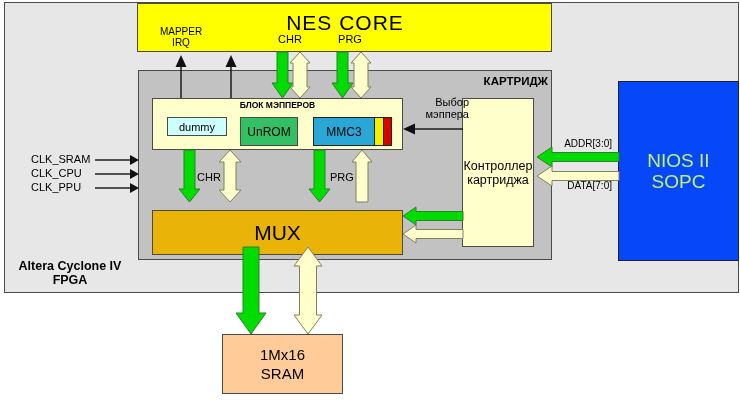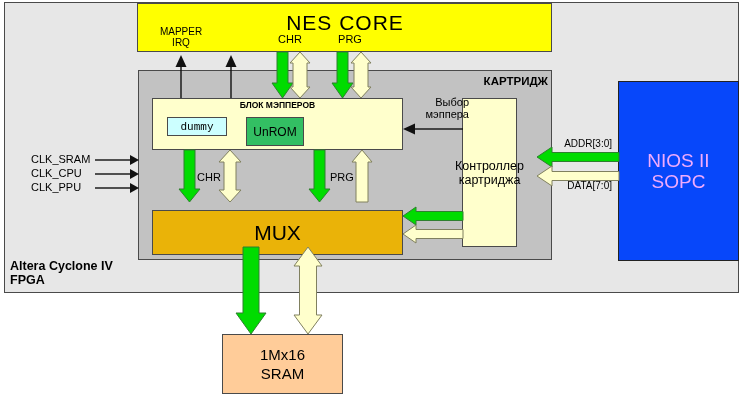--- a/index.html
+++ b/index.html
@@ -11,27 +11,27 @@
   .box{border:1px solid #4a4a4a;}
   .cc{display:flex;align-items:center;justify-content:center;text-align:center;}
   .ml{white-space:pre-line;}
   .lbl{line-height:1.05;}
   svg{display:block;overflow:visible;}
 
   
   #fpga-box{left:4px;top:2px;width:735px;height:291px;background:#e7e7e7;z-index:0;}
   #cartridge-box{left:138px;top:70px;width:414px;height:190px;background:#c2c2c2;z-index:1;}
   #nes-core-box{left:137px;top:3px;width:415px;height:49px;background:#ffff00;z-index:2;}
-  #nios-box{left:618px;top:81px;width:121px;height:180px;background:#0747fa;border:1px solid #222;z-index:2;color:#f0abfc;font-size:19px;line-height:21px;}
+  #nios-box{left:618px;top:81px;width:121px;height:180px;background:#0747fa;border:1px solid #222;z-index:2;color:#bef264;font-size:19px;line-height:21px;}
   #sram-box{left:222px;top:334px;width:121px;height:60px;background:#ffcc99;z-index:2;font-size:15px;line-height:19px;}
   #mappers-box{left:152px;top:98px;width:251px;height:52px;background:#ffffcc;z-index:2;}
   #mux-box{left:152px;top:210px;width:251px;height:45px;background:#eab308;z-index:2;font-size:21px;}
-  #controller-box{left:462px;top:98px;width:55px;height:149px;background:#ffffcc;z-index:2;font-size:12.5px;line-height:14px;}
-  #dummy-box{left:167px;top:117px;width:60px;height:19px;background:#ccffff;z-index:3;font-size:11px;font-family:Liberation Mono, monospace;}
-  #unrom-box{left:246px;top:117px;width:58px;height:29px;background:#33bf63;z-index:3;font-size:12px;}
+  #controller-box{left:462px;top:98px;width:72px;height:149px;background:#ffffcc;z-index:2;font-size:12.5px;line-height:14px;}
+  #dummy-box{left:167px;top:117px;width:60px;height:19px;background:#ccffff;z-index:3;font-size:11px;}
+  #unrom-box{left:240px;top:117px;width:58px;height:29px;background:#33bf63;z-index:3;font-size:12px;}
   #mmc3-box{left:313px;top:117px;width:79px;height:29px;z-index:3;border:1px solid #222;display:flex;}
   #mmc3-main{flex:1;background:#29a8d8;display:flex;align-items:center;justify-content:center;font-size:12px;}
   #mmc3-ys{width:8px;background:#f0f000;border-left:1px solid #222;}
   #mmc3-rs{width:7px;background:#d90000;border-left:1px solid #222;}
 
   
   .z4{z-index:4;}
   #nes-core-title{left:270px;top:12px;width:150px;text-align:center;font-size:21px;letter-spacing:1px;}
   #mapper-irq-label{left:150px;top:27px;width:62px;text-align:center;font-size:10px;}
   #nt-label{left:204px;top:8px;width:55px;text-align:center;font-size:10px;line-height:11.5px;}
@@ -40,21 +40,21 @@
   #cartridge-title{left:448px;top:75px;width:100px;text-align:right;font-size:11.5px;font-weight:bold;}
   #mappers-title{left:152px;top:101px;width:251px;text-align:center;font-size:8.5px;font-weight:bold;}
   #mapper-select-label{left:405px;top:97px;width:64px;text-align:right;font-size:11px;line-height:11.5px;}
   #chr-mid-label{left:197px;top:172px;width:34px;font-size:11px;}
   #prg-mid-label{left:330px;top:172px;width:34px;font-size:11px;}
   #addr-label{left:560px;top:139px;width:52px;text-align:right;font-size:10px;}
   #data-label{left:560px;top:181px;width:52px;text-align:right;font-size:10px;}
   #clk-sram-label{left:31px;top:154px;font-size:11px;}
   #clk-cpu-label{left:31px;top:168px;font-size:11px;}
   #clk-ppu-label{left:31px;top:182px;font-size:11px;}
-  #altera-label{left:10px;top:260px;width:120px;font-size:12.5px;font-weight:bold;line-height:13.5px;}
+  #altera-label{left:10px;top:260px;width:120px;text-align:center;font-size:12.5px;font-weight:bold;line-height:13.5px;}
 
   .arrow{z-index:3;}
   .g{fill:#00dc00;stroke:#2f7f2f;stroke-width:1;}
   .c{fill:#ffffcc;stroke:#80805f;stroke-width:1;}
   .b{fill:#111;}
 </style>
 </head>
 <body>
 
 <div id="stage">
@@ -65,20 +65,25 @@
   <div class="abs box cc ml" id="nios-box">NIOS II
 SOPC</div>
   <div class="abs box cc ml" id="sram-box">1Mx16
 SRAM</div>
   <div class="abs box" id="mappers-box"></div>
   <div class="abs box cc" id="mux-box">MUX</div>
   <div class="abs box cc ml" id="controller-box">Контроллер
 картриджа</div>
   <div class="abs box cc" id="dummy-box">dummy</div>
   <div class="abs box cc" id="unrom-box">UnROM</div>
+  <div class="abs" id="mmc3-box">
+    <div id="mmc3-main">MMC3</div>
+    <div id="mmc3-ys"></div>
+    <div id="mmc3-rs"></div>
+  </div>
 
   <div class="abs z4 lbl" id="nes-core-title">NES CORE</div>
   <div class="abs z4 lbl ml" id="mapper-irq-label">MAPPER
 IRQ</div>
   <div class="abs z4 lbl" id="chr-top-label">CHR</div>
   <div class="abs z4 lbl" id="prg-top-label">PRG</div>
   <div class="abs z4 lbl" id="cartridge-title">КАРТРИДЖ</div>
   <div class="abs z4 lbl" id="mappers-title">БЛОК МЭППЕРОВ</div>
   <div class="abs z4 lbl ml" id="mapper-select-label">Выбор
 мэппера</div>

